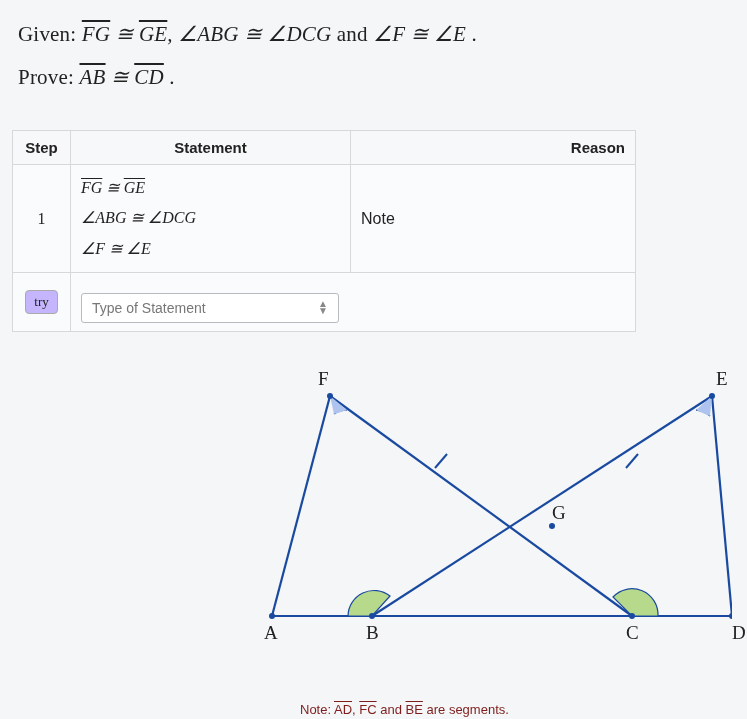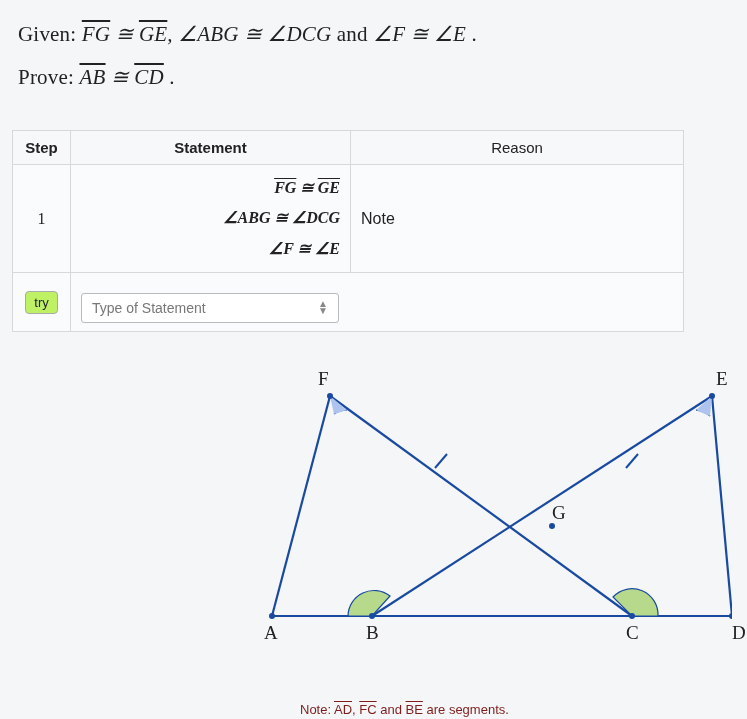--- a/index.html
+++ b/index.html
@@ -18,52 +18,52 @@
       font-size: 21px;
       margin: 6px 6px 18px 6px;
       letter-spacing: 0.2px;
     }
     .given-line .math, .prove-line .math { font-style: italic; text-align: center; }
     .label-word { font-style: normal; }
     .prove-line { margin-bottom: 40px; }
 
     table.proof {
       border-collapse: collapse;
-      width: 672px;
+      width: 624px;
       font-size: 16px;
       background: #fafbfc;
     }
     table.proof th, table.proof td {
       border: 1px solid #d6d8da;
       padding: 8px 10px;
       text-align: left;
       vertical-align: middle;
     }
     table.proof th {
       background: #f7f8f9;
       font-weight: bold;
       font-family: Arial, sans-serif;
       font-size: 15px;
     }
     table.proof th.step-col { width: 58px; text-align: center; }
     table.proof th.stmt-col { width: 280px; text-align: center; }
-    table.proof th.reason-col { text-align: center; font-weight: normal; }
+    table.proof th.reason-col { text-align: right; font-weight: bold; }
     table.proof td.step-cell { text-align: center; }
-    table.proof td.stmt-cell { text-align: right; font-style: italic; line-height: 1.9; font-weight: bold; }
+    table.proof td.stmt-cell { text-align: left; font-style: italic; line-height: 1.9; }
     table.proof td.reason-cell { font-family: Arial, sans-serif; }
 
     .row2 td { padding: 6px 8px; }
     .try-btn {
       display: inline-block;
       border: 1px solid #aaa;
       border-radius: 4px;
       padding: 3px 8px;
       font-size: 13px;
-      font-family: Liberation Sans, sans-serif;
-      background: #bef264;
+      font-family: Liberation Serif, serif;
+      background: #c4b5fd;
       cursor: pointer;
     }
     .type-select {
       display: flex;
       justify-content: space-between;
       border: 1px solid #b7bbbf;
       border-radius: 3px;
       padding: 6px 10px;
       font-size: 14px;
       font-family: Arial, sans-serif;

